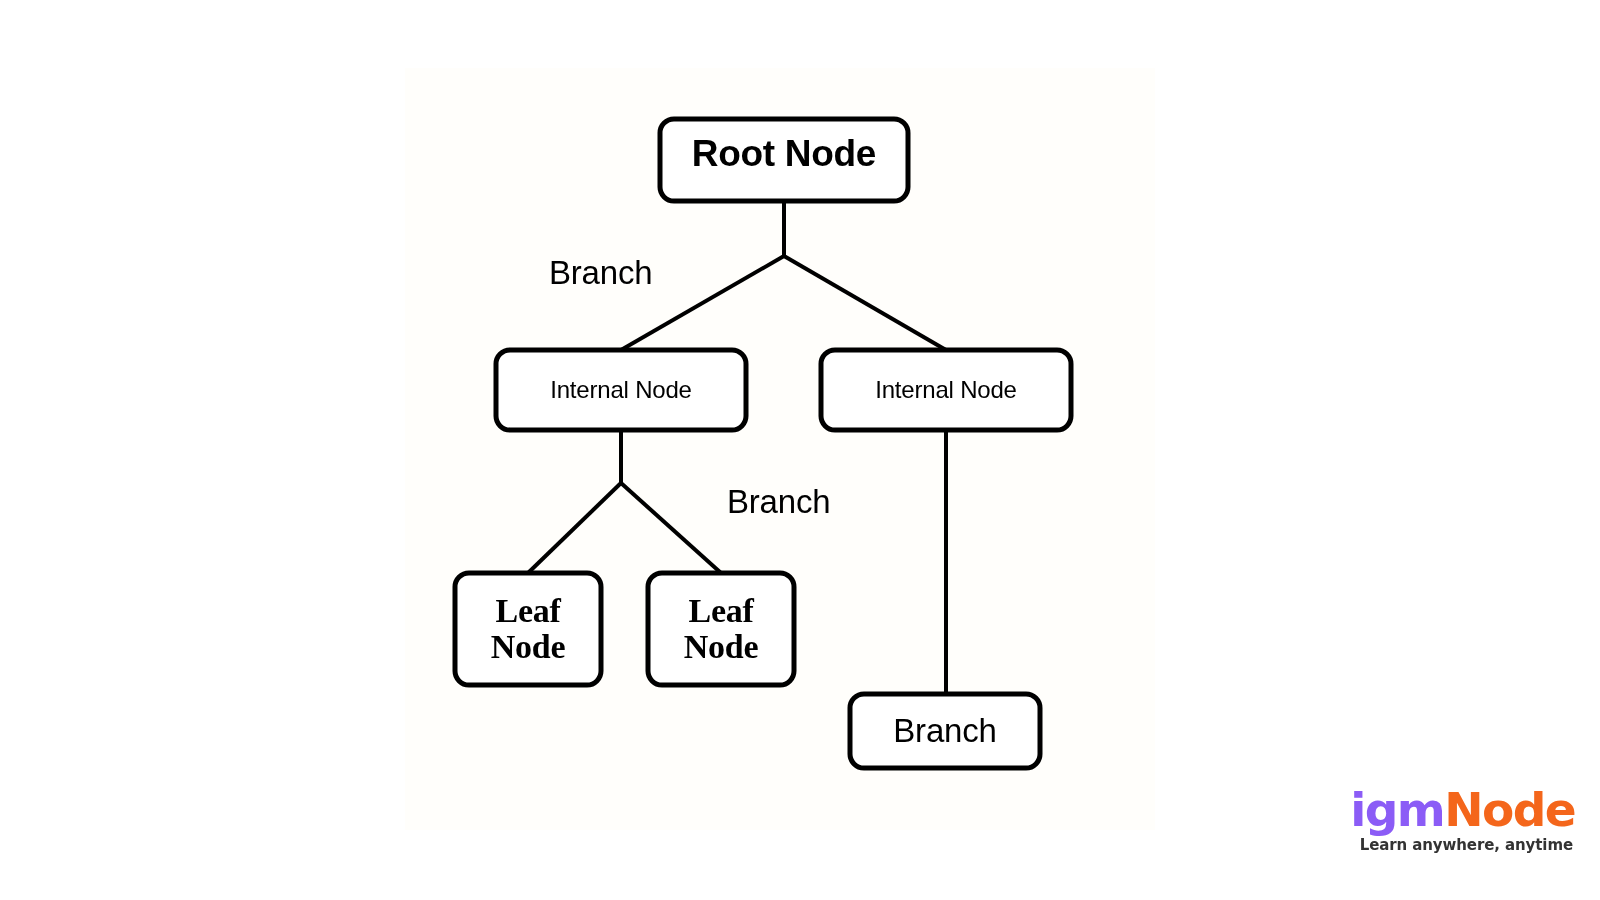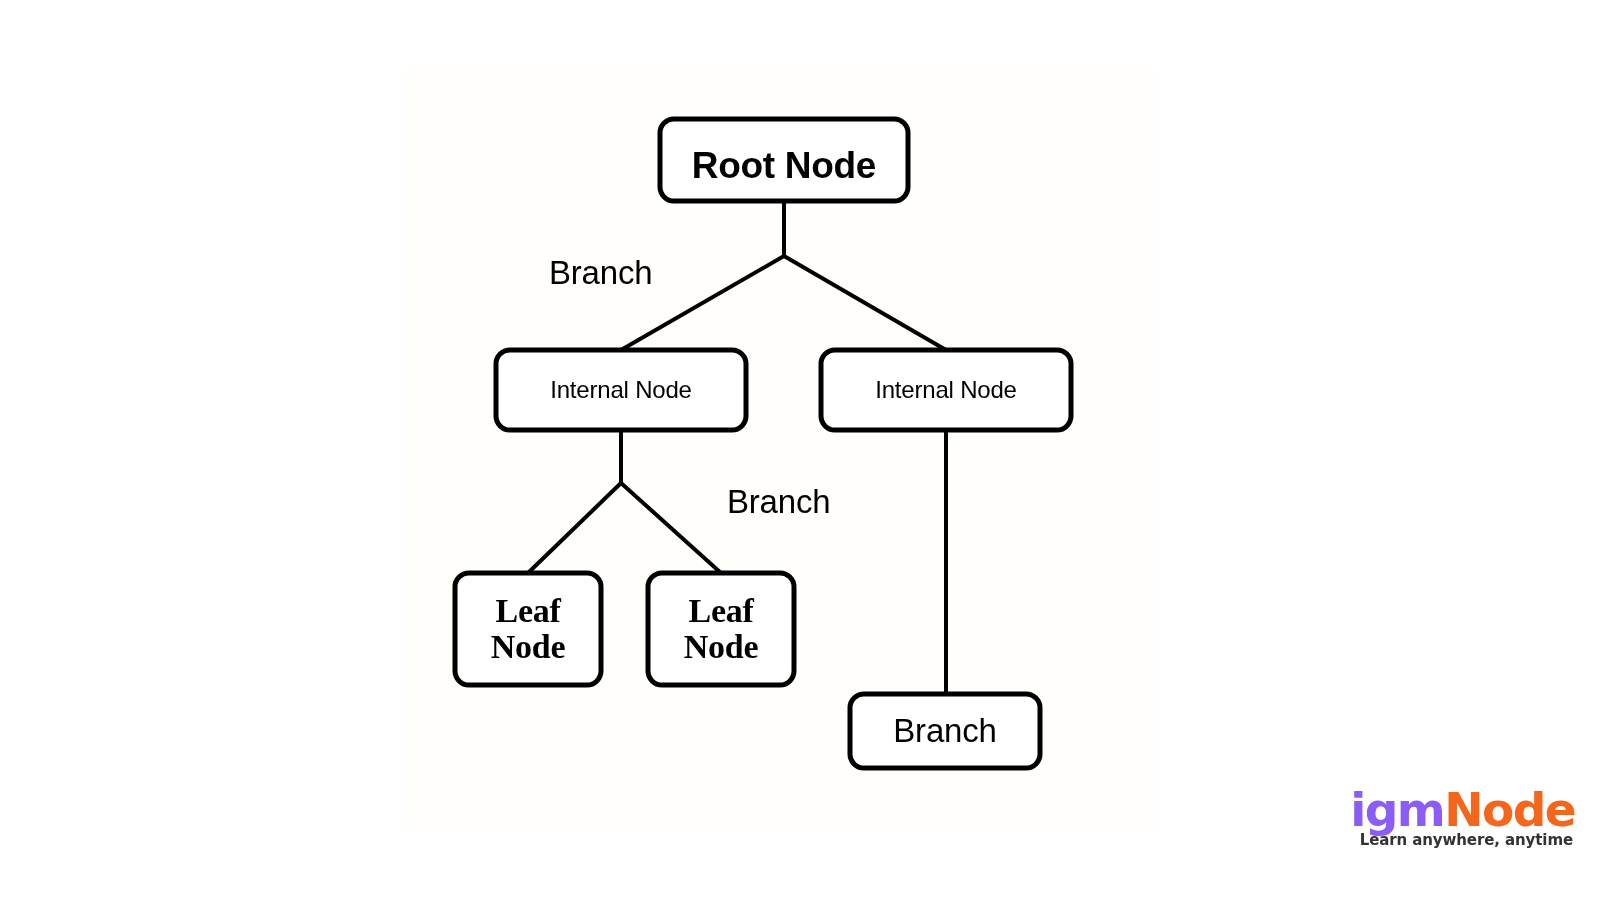--- a/index.html
+++ b/index.html
@@ -108,20 +108,21 @@
     letter-spacing: -1.6px;
     line-height: 1;
     font-family: "DejaVu Sans", sans-serif;
     white-space: nowrap;
   }
   #brand-tagline {
     font-size: 15px;
     font-weight: 600;
     letter-spacing: -0.1px;
     line-height: 1;
+    margin-top: 5px;
     margin-right: 2px;
     font-family: "DejaVu Sans", sans-serif;
     white-space: nowrap;
   }
 </style>
 </head>
 <body>
 
 <div id="diagram-panel"></div>
 
@@ -140,21 +141,21 @@
   <g>
     <rect class="node-box" y="119" width="248" height="82" rx="14" ry="14" x="660"></rect>
     <rect class="node-box" y="350" width="250" height="80" rx="14" ry="14" x="496"></rect>
     <rect class="node-box" y="350" width="250" height="80" rx="14" ry="14" x="821"></rect>
     <rect class="node-box" y="573" width="146" height="112" rx="14" ry="14" x="455"></rect>
     <rect class="node-box" y="573" width="146" height="112" rx="14" ry="14" x="648"></rect>
     <rect class="node-box" y="694" width="190" height="74" rx="14" ry="14" x="850"></rect>
   </g>
 </svg>
 
-<div class="node-label lbl-root" style="left:660px; top:125px; width:248px; height:82px;">Root Node</div>
+<div class="node-label lbl-root" style="left:660px; top:113px; width:248px; height:82px;">Root Node</div>
 
 <div class="node-label lbl-internal" style="left:496px; top:350px; width:250px; height:80px;">Internal Node</div>
 
 <div class="node-label lbl-internal" style="left:821px; top:350px; width:250px; height:80px;">Internal Node</div>
 
 <div class="node-label lbl-leaf" style="left:455px; top:573px; width:146px; height:112px;">Leaf
 Node</div>
 
 <div class="node-label lbl-leaf" style="left:648px; top:573px; width:146px; height:112px;">Leaf
 Node</div>

